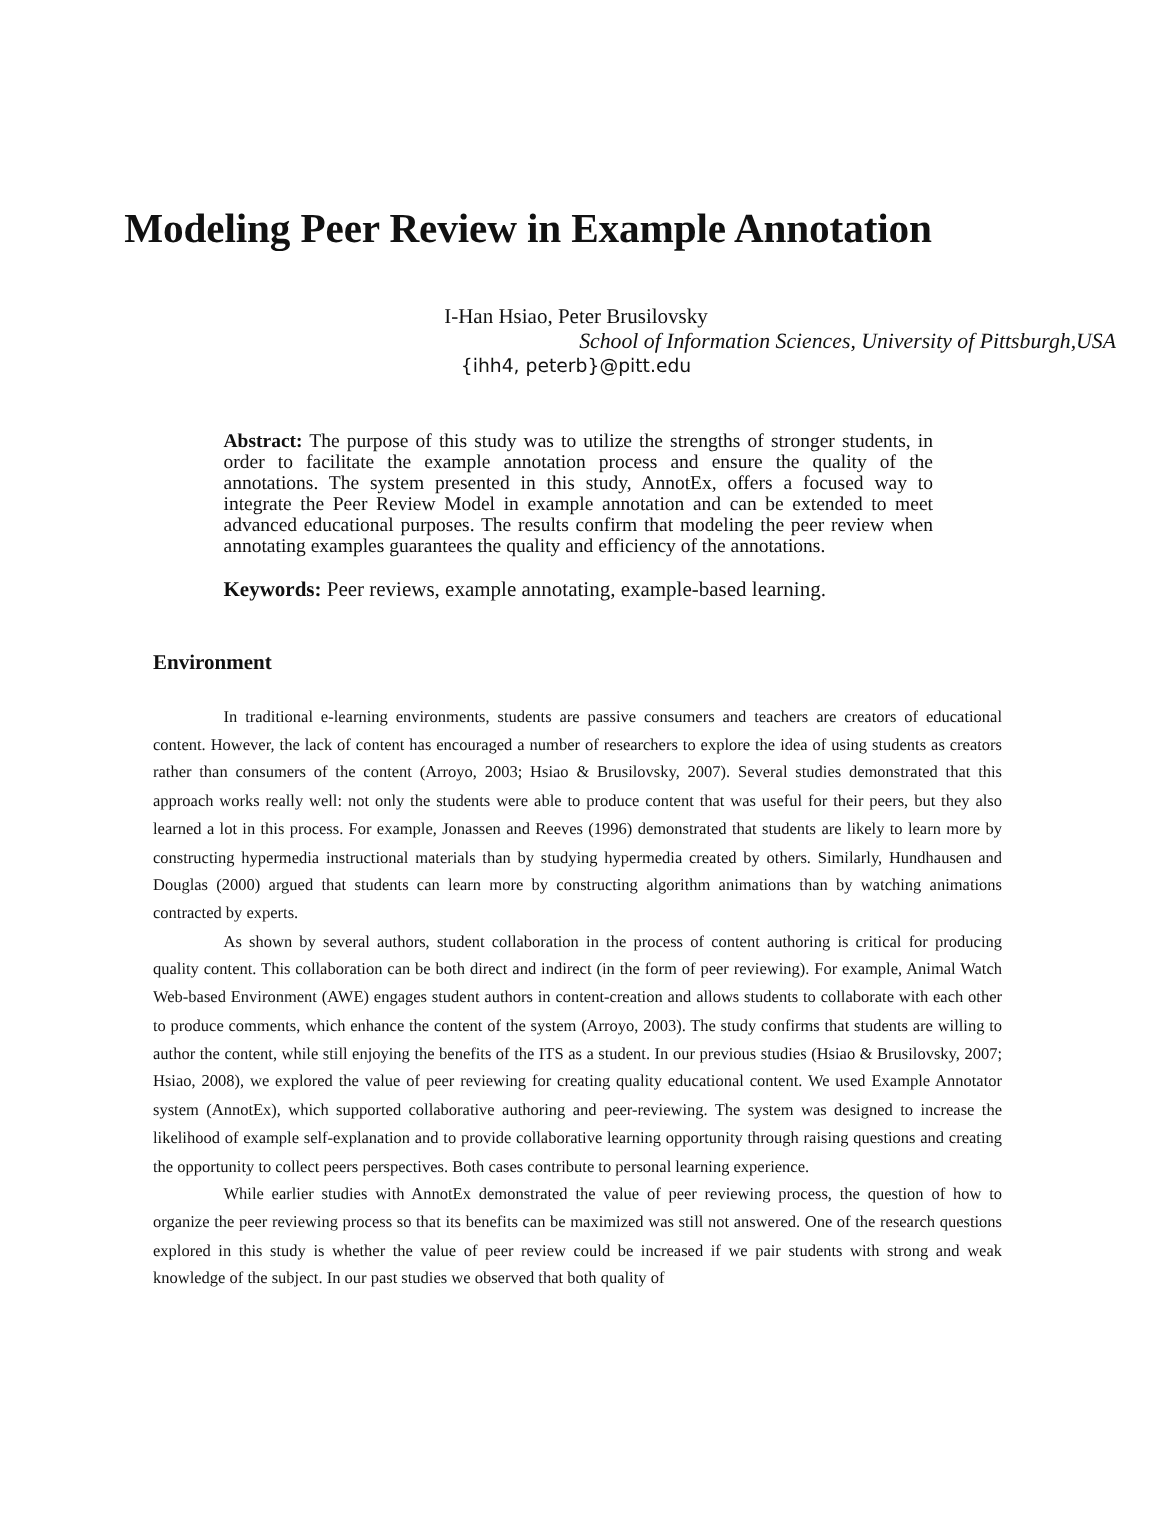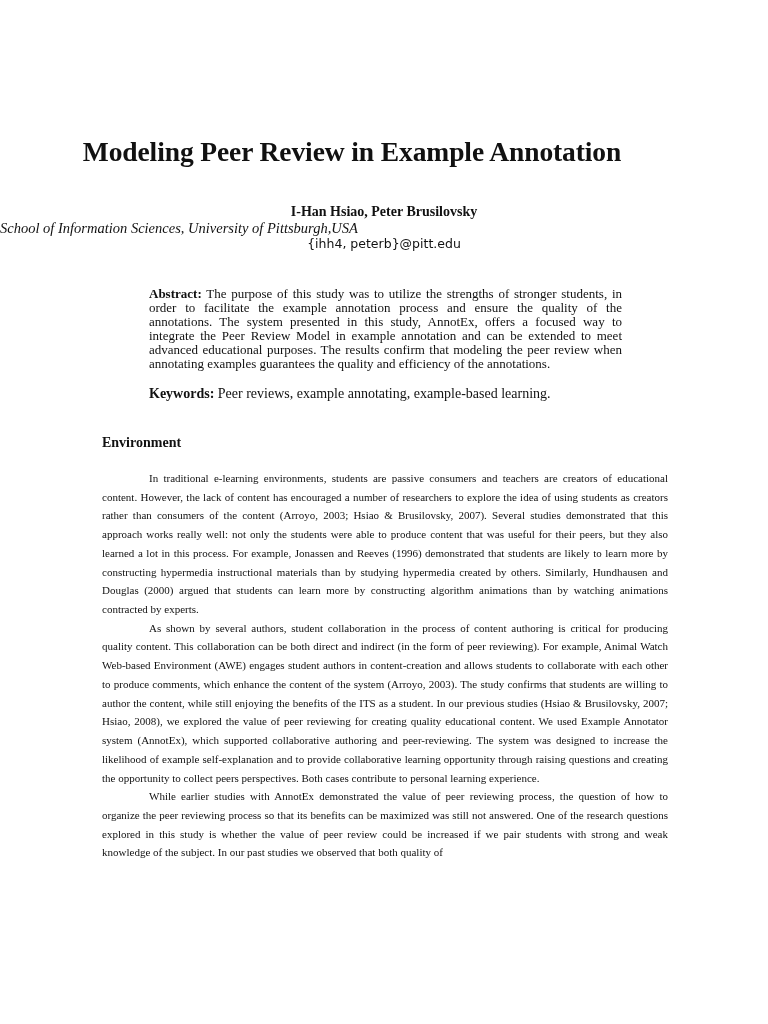--- a/index.html
+++ b/index.html
@@ -30,30 +30,30 @@
       font-size: 27.5px;
       line-height: 36px;
       letter-spacing: -0.1px;
       margin: 0;
     }
     .authors {
       position: absolute;
       left: 0; width: 768px;
       top: 203px;
       text-align: center;
-      font-weight: bold;
+      font-weight: normal;
       font-size: 14px;
       line-height: 18px;
       margin: 0;
     }
     .affiliation {
       position: absolute;
       left: 0; width: 744px;
       top: 219px;
-      text-align: left;
+      text-align: right;
       font-style: italic;
       font-size: 14.5px;
       line-height: 18px;
       margin: 0;
     }
     .email {
       position: absolute;
       left: 0; width: 768px;
       top: 236px;
       text-align: center;

